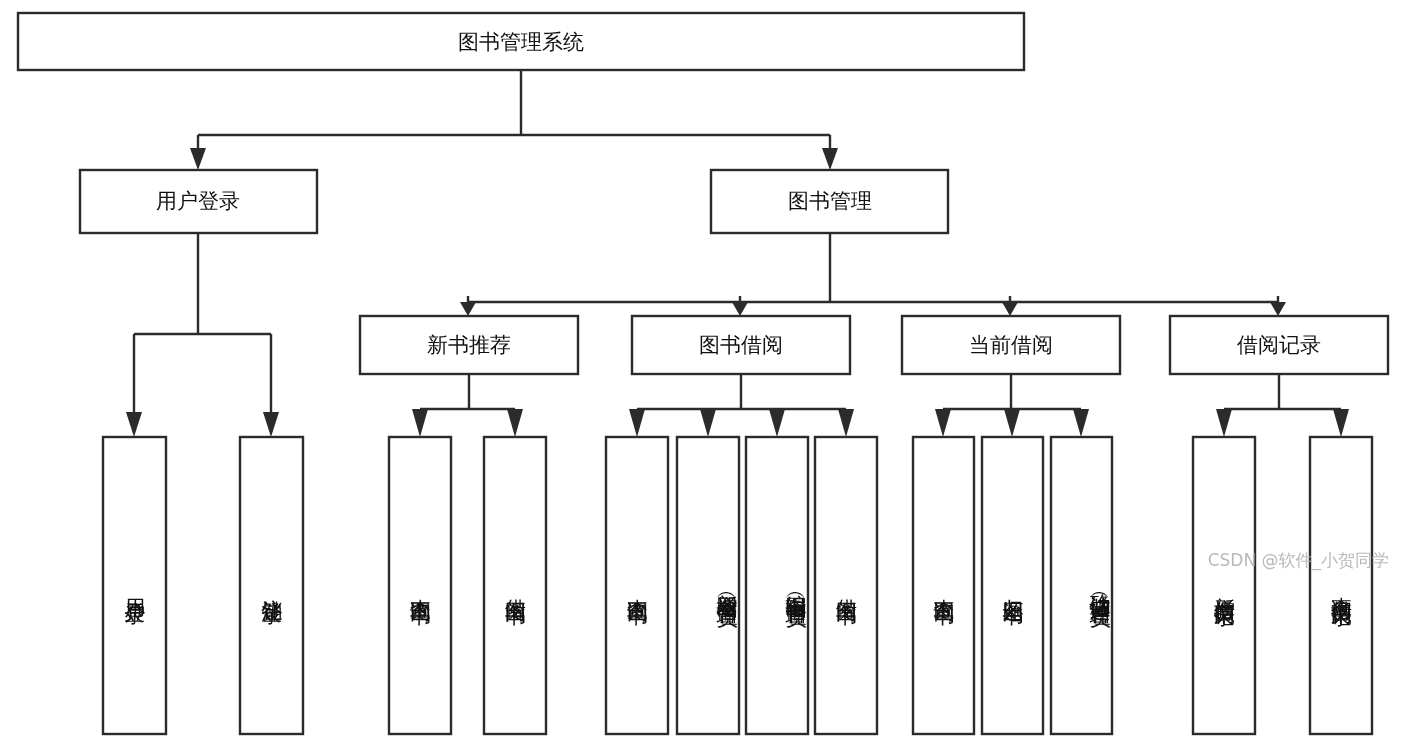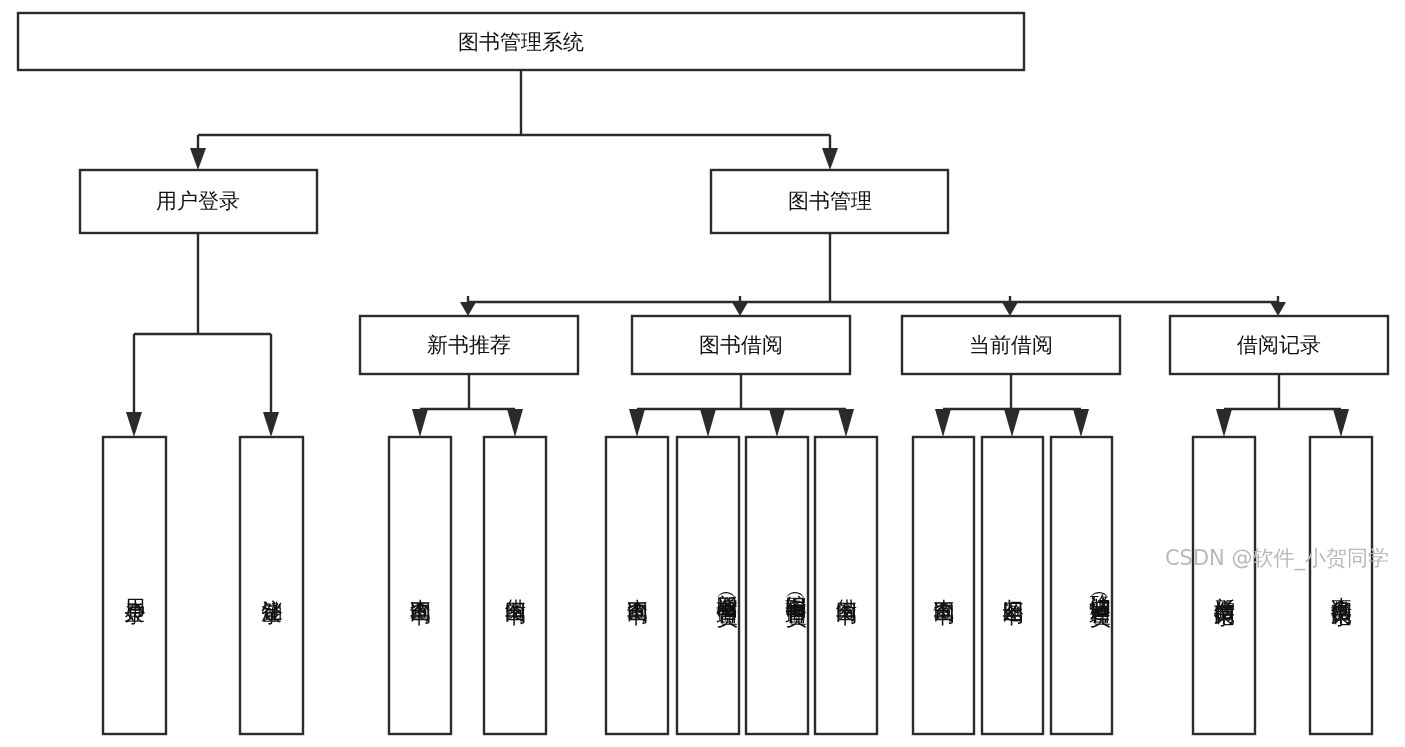--- a/index.html
+++ b/index.html
@@ -57,21 +57,21 @@
     color: #111111;
     letter-spacing: 2px;
     white-space: nowrap;
     pointer-events: none;
   }
   .watermark {
     position: absolute;
     right: 16px;
     bottom: 8px;
     font-family: "DejaVu Sans", "Liberation Sans", sans-serif;
-    font-size: 21px;
+    font-size: 17px;
     color: #b9b9b9;
     white-space: nowrap;
   }
 </style>
 </head>
 <body>
 
 <div id="diagram-root">
 
   <svg class="diagram-canvas" viewBox="0 0 1405 747">

